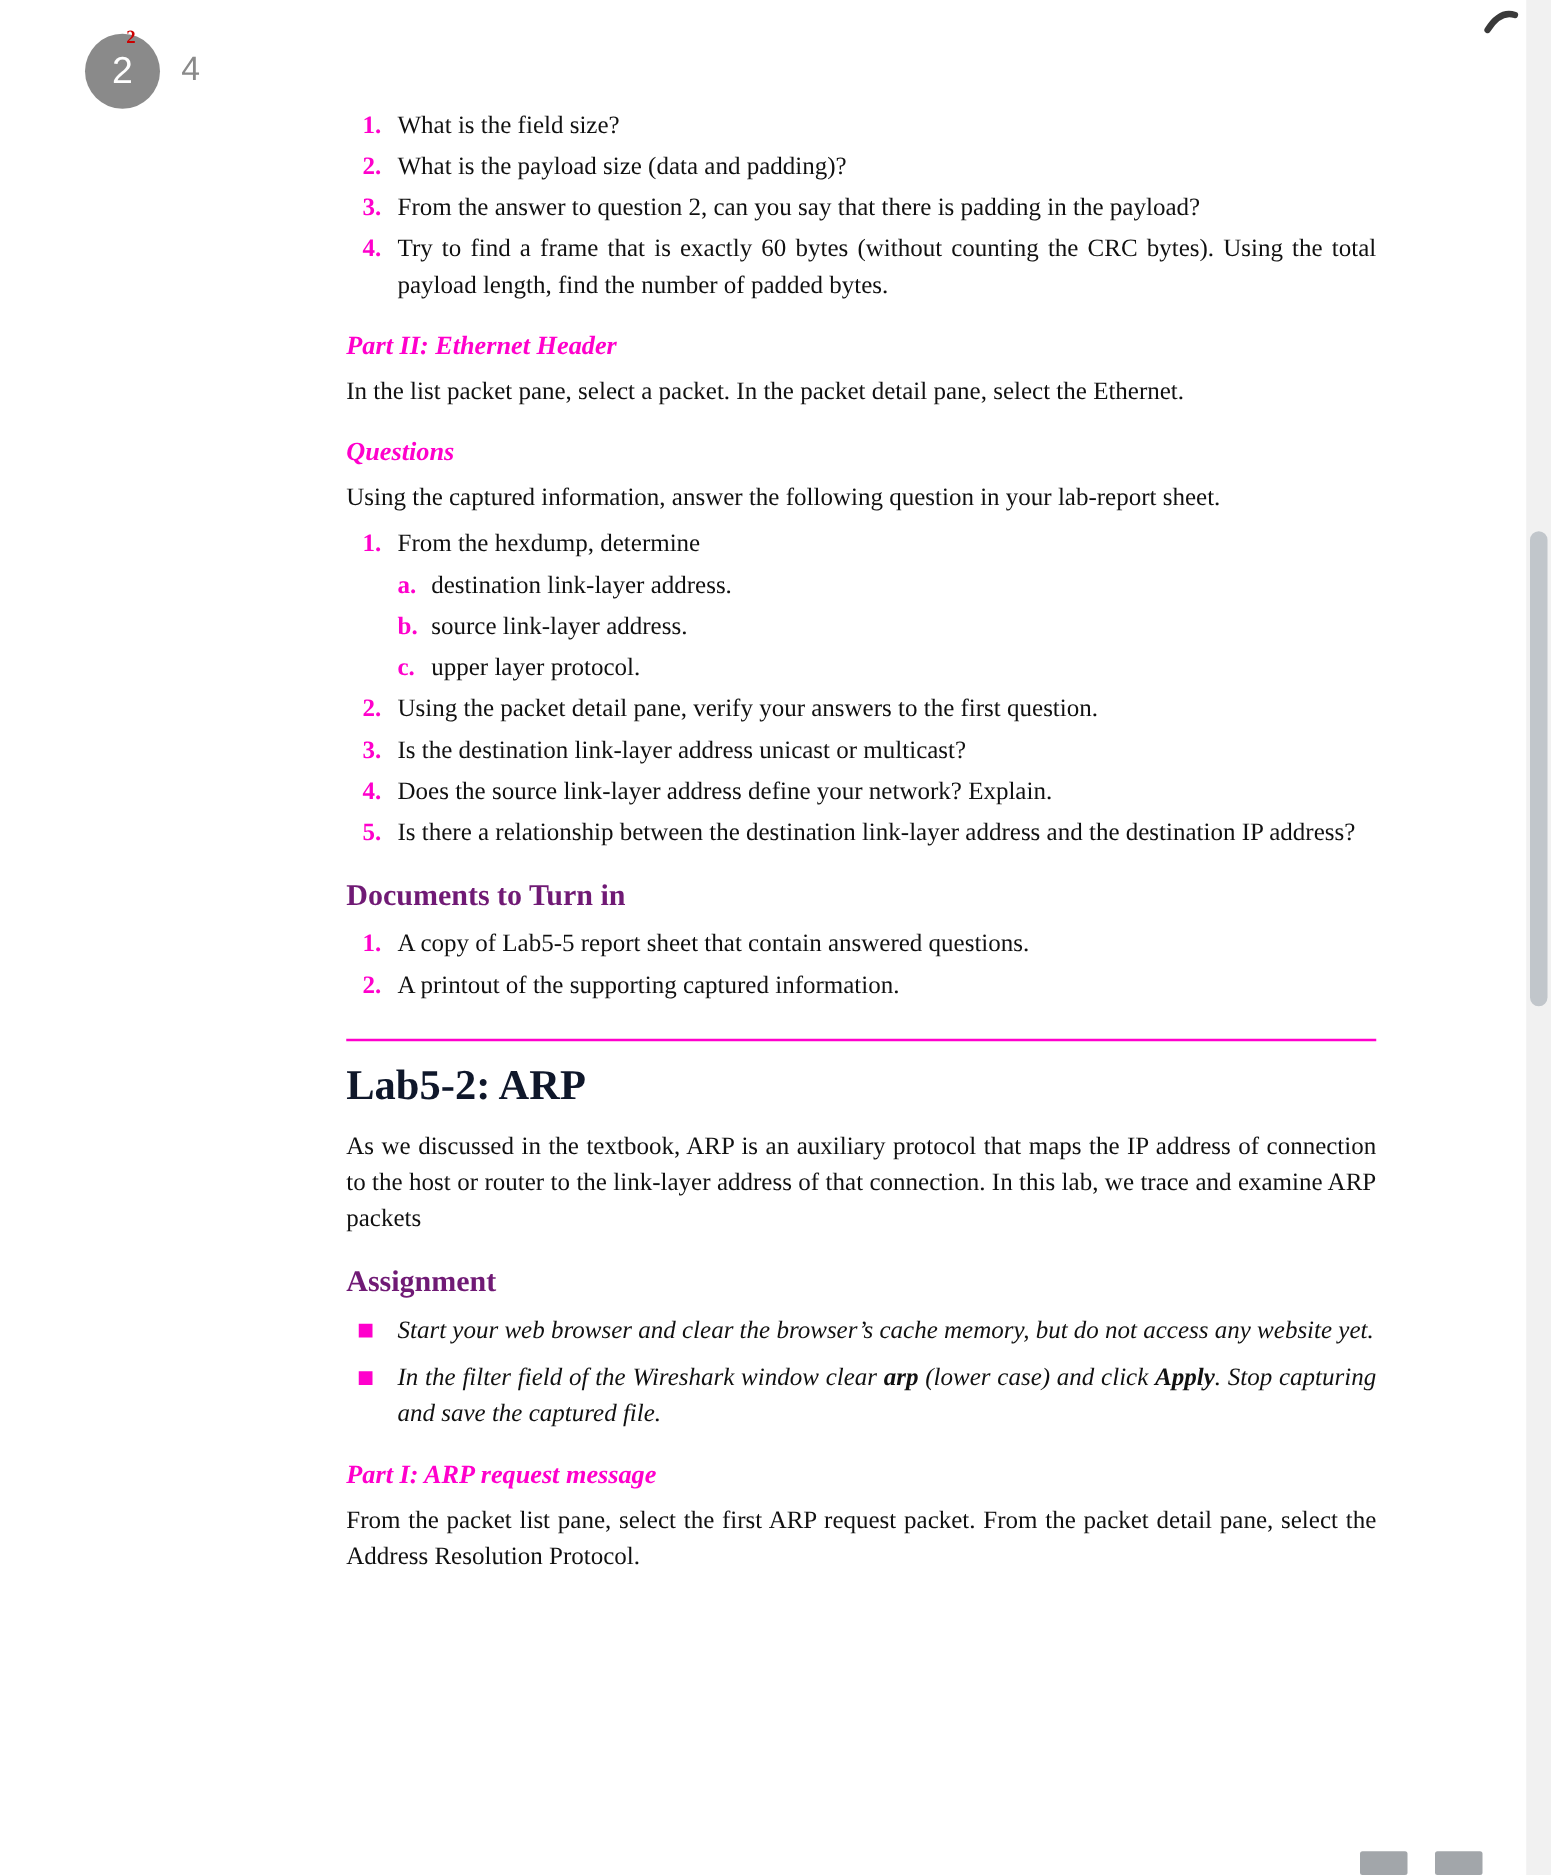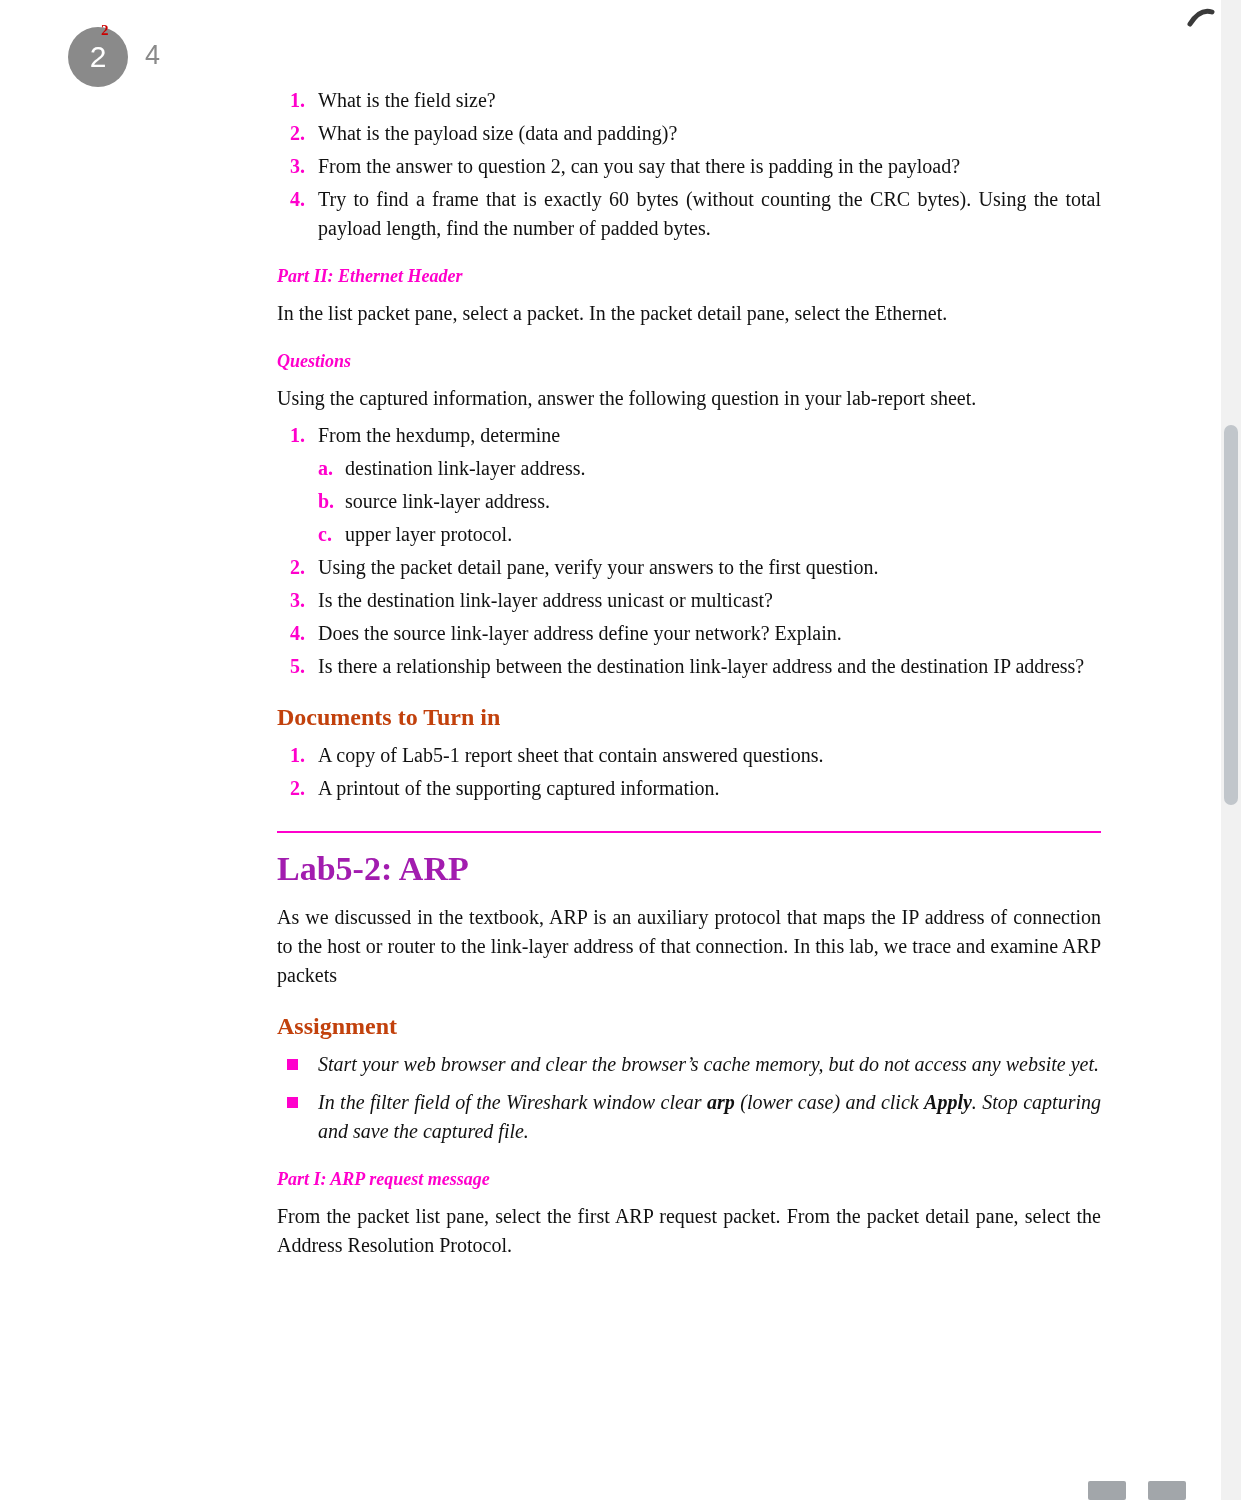--- a/index.html
+++ b/index.html
@@ -51,30 +51,30 @@
   .li { display:flex; margin-bottom:4px; }
   .li .num {
     flex:0 0 28px; color:#ff00cc; font-weight:bold;
   }
   .li .txt { flex:1; text-align:justify; }
   .sublist { margin-left:28px; }
   .sublist .num { flex:0 0 27px; }
 
   .part-heading {
     color:#ff00cc; font-weight:bold; font-style:italic;
-    font-size:18px; line-height:26px;
+    font-size:21px; line-height:26px;
     margin-top:20px; margin-bottom:10px;
   }
   .section-heading {
-    color:#c2410c; font-weight:bold;
+    color:#701a75; font-weight:bold;
     font-size:24px; line-height:28px;
     margin-top:22px; margin-bottom:10px;
   }
   .lab-title {
-    color:#a21caf; font-weight:bold;
+    color:#0f172a; font-weight:bold;
     font-size:34px; line-height:40px;
     margin-top:16px; margin-bottom:14px;
   }
   .rule {
     border:none; border-top:2px solid #ff00cc;
     margin-top:28px; margin-bottom:0;
   }
 
   .bulletlist { padding-left:10px; margin-bottom:4px;font-style:italic; }
   .bullet-li { display:flex; margin-bottom:9px; }
@@ -180,21 +180,21 @@
     <div class="li">
       <span class="num">5.</span>
       <span class="txt">Is there a relationship between the destination link-layer address and the destination IP address?</span>
     </div>
   </div>
 
   <h2 class="section-heading">Documents to Turn in</h2>
   <div class="numlist">
     <div class="li">
       <span class="num">1.</span>
-      <span class="txt">A copy of Lab5-1 report sheet that contain answered questions.</span>
+      <span class="txt">A copy of Lab5-5 report sheet that contain answered questions.</span>
     </div>
     <div class="li">
       <span class="num">2.</span>
       <span class="txt">A printout of the supporting captured information.</span>
     </div>
   </div>
 
   <hr class="rule">
 
   <h1 class="lab-title">Lab5-2: ARP</h1>

